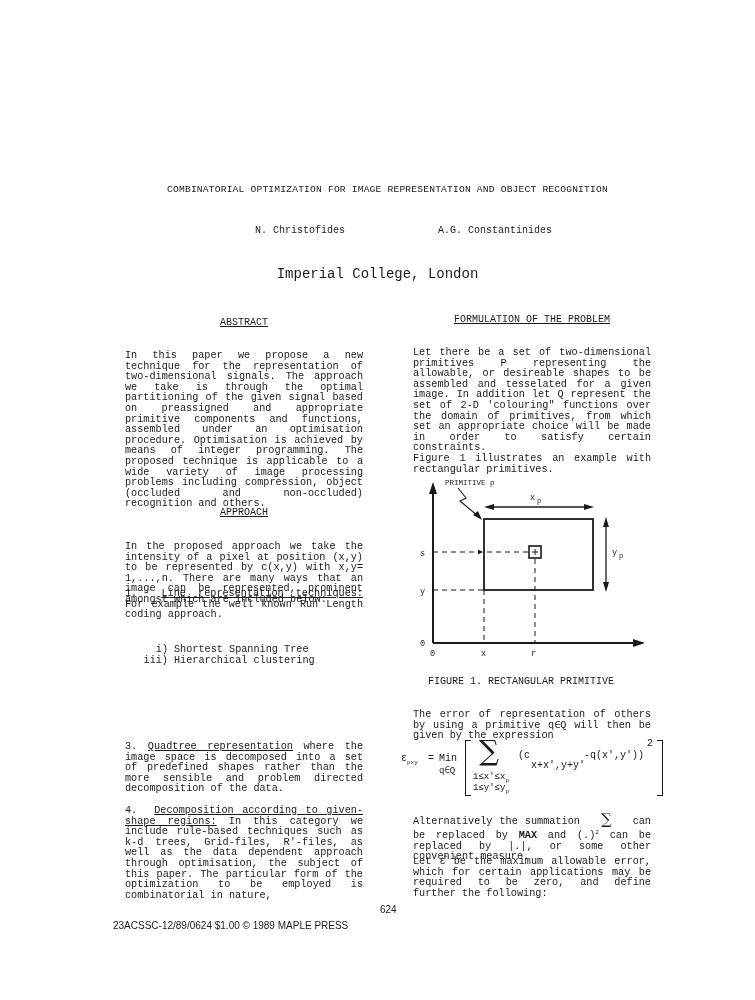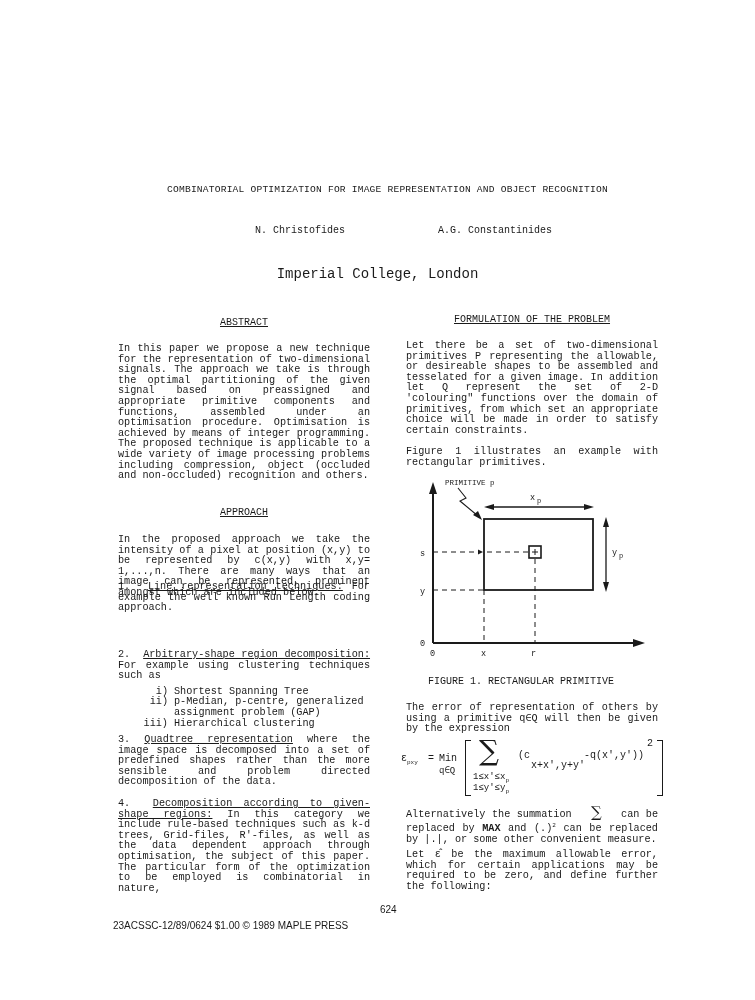--- a/index.html
+++ b/index.html
@@ -4,21 +4,21 @@
   <style>
     html, body { margin: 0; padding: 0; background: #ffffff; }
     body { width: 755px; height: 1000px; position: relative; overflow: hidden;
            font-family: "Liberation Mono", "DejaVu Sans Mono", monospace; color: #1a1a1a; }
     .abs { position: absolute; }
     .title { left: 0; width: 775px; top: 184px; text-align: center; font-size: 9.6px; letter-spacing: 0.2px; }
     .author { top: 225px; font-size: 10px; }
     .affil { left: 0; width: 755px; top: 266px; text-align: center; font-size: 14px; }
     .heading { font-size: 10px; text-decoration: underline; text-align: center; }
     .col { font-size: 10.2px; line-height: 10.6px; text-align: justify; }
-    .col p { margin: 5px; }
+    .col p { margin: 12px; }
     .left { left: 113px; width: 262px; }
     .right { left: 401px; width: 262px; }
     .u { text-decoration: underline; }
     .li { display: flex; }
     .li .n { width: 55px; text-align: right; padding-right: 6px; flex: none; }
     .li .t { flex: 1; text-align: left; }
     .caption { font-size: 10px; }
     .footer { font-family: "Liberation Sans", "DejaVu Sans", sans-serif; font-size: 10px; }
     svg text { font-family: "Liberation Mono", monospace; }
     .eq { font-size: 10px; }
@@ -39,28 +39,23 @@
 <div class="abs left heading" style="top:507px;">APPROACH</div>
 <div class="abs left col" style="top:530px;">
   <p>In the proposed approach we take the intensity of a pixel at position (x,y) to be represented by c(x,y) with x,y= 1,...,n. There are many ways that an image can be represented, prominent amongst which are included below:</p>
 </div>
 
 <div class="abs left col" style="top:577px;">
   <p><span>1.</span>&nbsp;&nbsp;<span class="u">Line representation techniques:</span><span> For example the well known Run Length coding approach.</span></p>
 </div>
 
 <div class="abs left col" style="top:645px;">
-  <p><span>2.</span>&nbsp;&nbsp;<span class="u">Arbitrary-shape region decomposition:</span><span> For example using clustering techniques such as</span></p>
   <div class="li">
       <span class="n">i)</span>
       <span class="t">Shortest Spanning Tree</span>
-    </div>
-  <div class="li">
-      <span class="n">ii)</span>
-      <span class="t">p-Median, p-centre, generalized assignment problem (GAP)</span>
     </div>
   <div class="li">
       <span class="n">iii)</span>
       <span class="t">Hierarchical clustering</span>
     </div>
 </div>
 
 <div class="abs left col" style="top:730px;">
   <p><span>3.</span>&nbsp;<span class="u">Quadtree representation</span><span> where the image space is decomposed into a set of predefined shapes rather than the more sensible and problem directed decomposition of the data.</span></p>
 </div>

